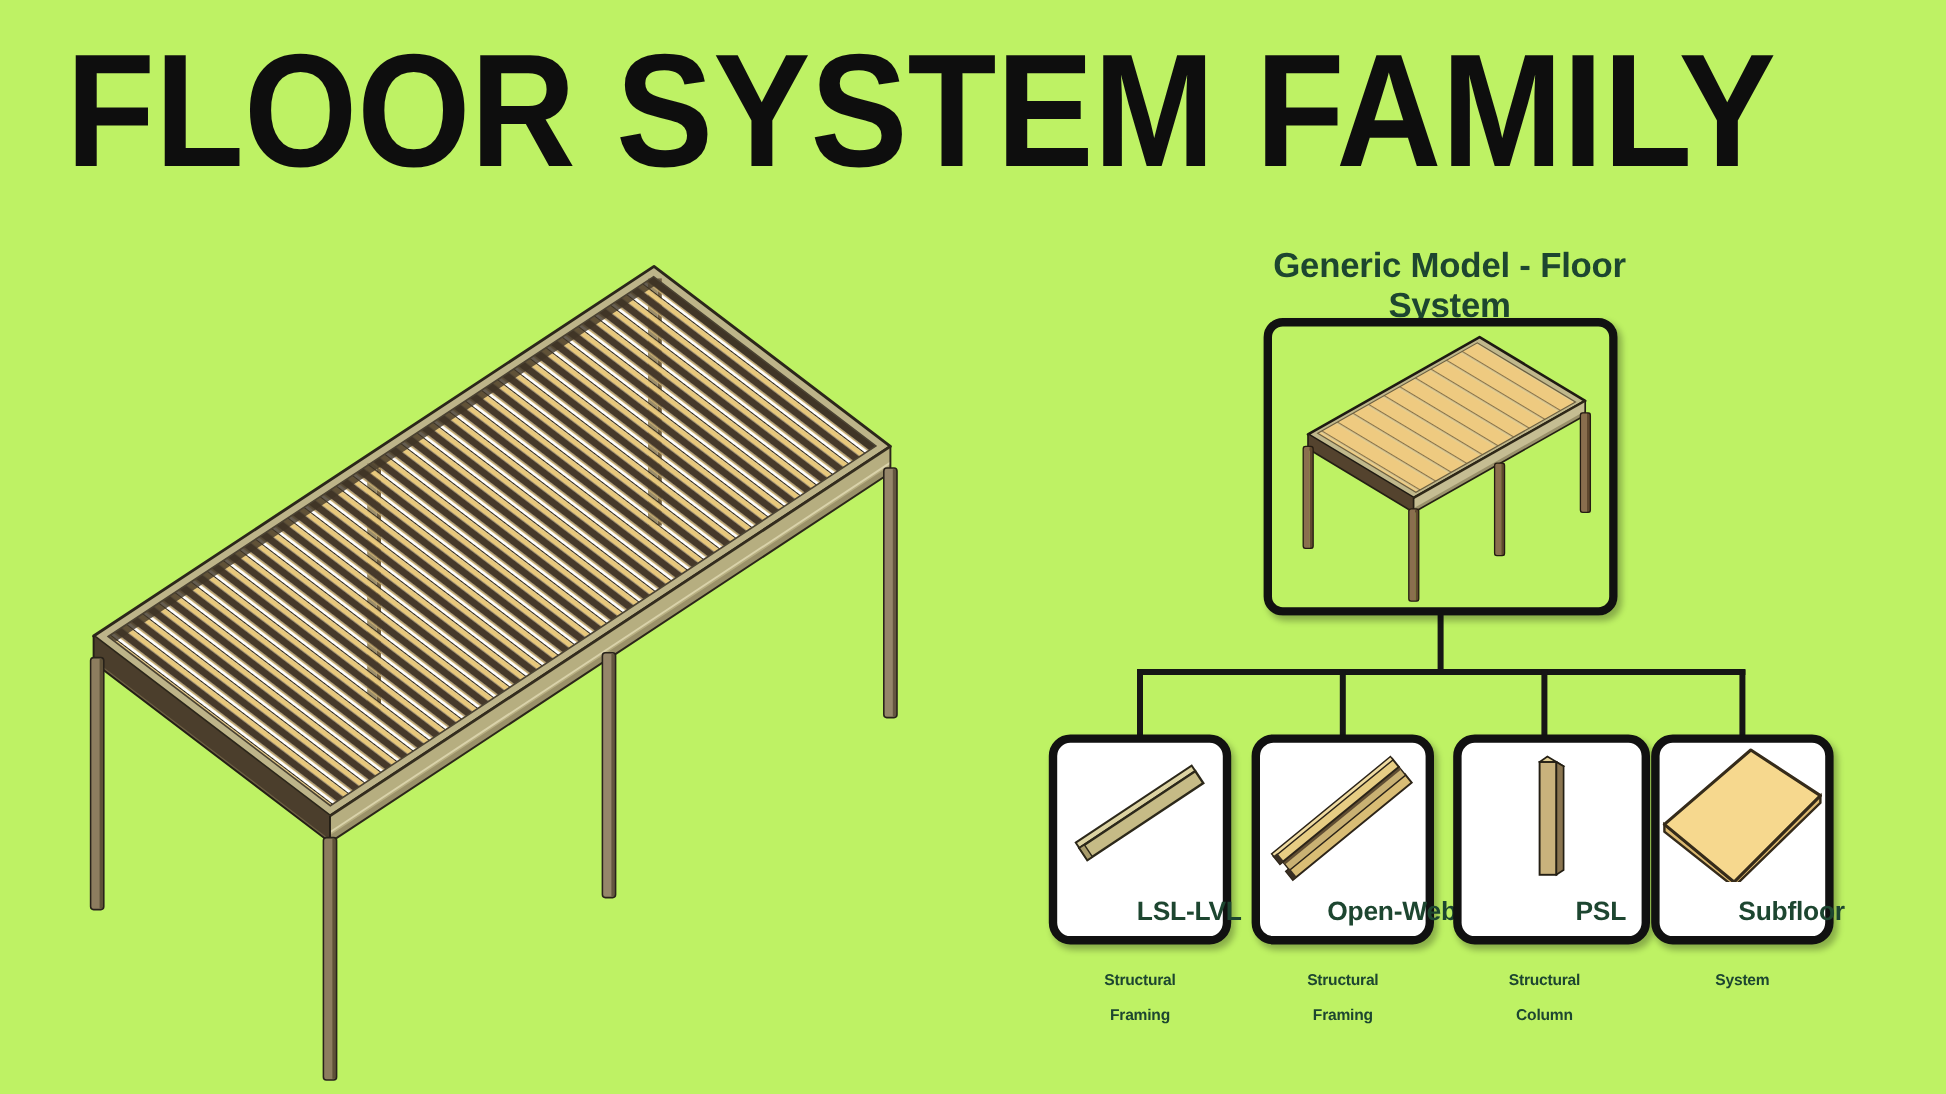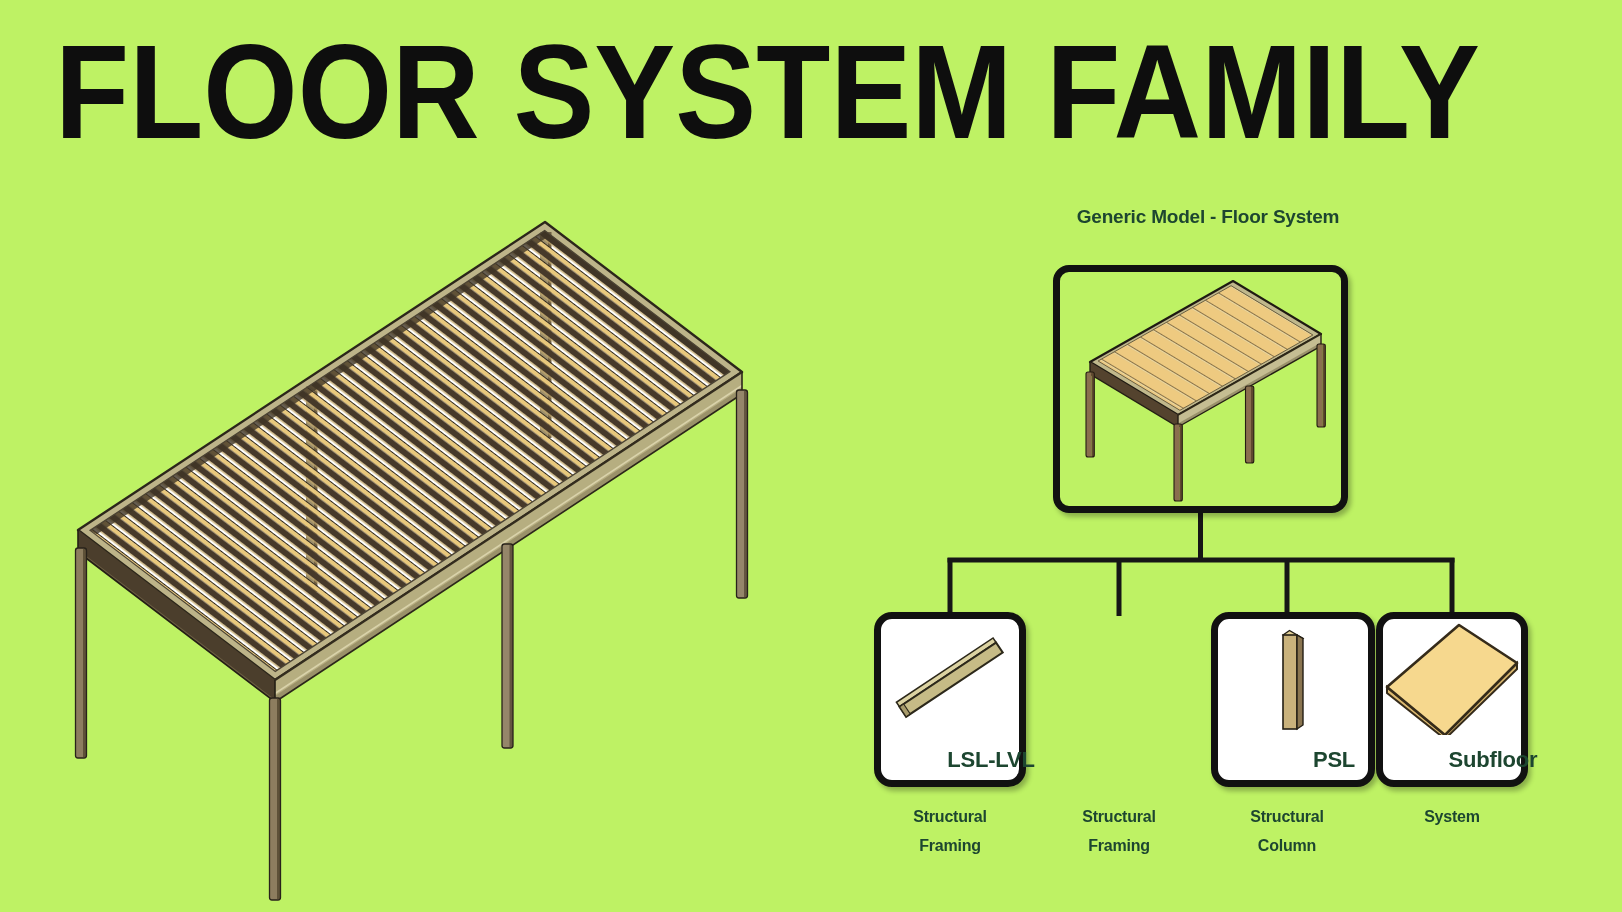--- a/index.html
+++ b/index.html
@@ -7,39 +7,39 @@
     position:relative;width:1622px;height:912px;background:#bef264;overflow:hidden;
     font-family:"Liberation Sans","DejaVu Sans",sans-serif;margin:0 auto;
   }
   .stage svg{display:block;}
   #title-svg{position:absolute;left:50px;top:20px;}
   #title-svg text{font-family:"Liberation Sans","DejaVu Sans",sans-serif;font-weight:bold;fill:#0e0e0e;}
   #scene-svg{position:absolute;left:0;top:0;}
 
   .diagram-title{
     position:absolute;left:1008px;top:206px;width:400px;text-align:center;
-    font-size:19px;font-weight:bold;color:#1d4630;letter-spacing:-0.2px;
+    font-size:29px;font-weight:bold;color:#1d4630;letter-spacing:-0.2px;
   }
   .node-box{
     position:absolute;background:#ffffff;border:7px solid #111111;border-radius:18px;
     box-shadow:3px 4px 5px rgba(0,0,0,0.28);box-sizing:border-box;
   }
   .root-box{
     position:absolute;left:1053px;top:265px;width:295px;height:248px;
     background:transparent;border:7px solid #111111;border-radius:16px;
     box-shadow:3px 4px 5px rgba(0,0,0,0.28);box-sizing:border-box;
   }
   .node-box .icon-wrap{position:absolute;left:0;top:0;width:100%;height:116px;}
   .node-label{
     position:absolute;left:0;bottom:7px;width:100%;text-align:center;
     font-size:22px;font-weight:bold;color:#1d4630;letter-spacing:-0.2px;padding-left:41px;
   }
   .category-label{
     position:absolute;width:200px;text-align:center;top:802px;
-    font-size:16px;font-weight:bold;color:#1d4630;line-height:29px;letter-spacing:-0.2px;
+    font-size:13px;font-weight:bold;color:#1d4630;line-height:29px;letter-spacing:-0.2px;
   }
 </style>
 </head>
 <body>
 
 <div class="stage">
 
   <svg id="title-svg" width="1460" height="135">
     <text x="5" y="118" font-size="134" textLength="1425" lengthAdjust="spacingAndGlyphs">FLOOR SYSTEM FAMILY</text>
   </svg>
@@ -166,20 +166,34 @@
     <svg class="icon-wrap" width="138" height="116" viewBox="0 0 138 116">
       <g transform="translate(69,59) rotate(-33.6)">
         <rect x="-58" y="-9.5" width="116" height="5.5" fill="#dcd3a2" stroke="#2c281a" stroke-width="1.6"></rect>
         <rect x="-58" y="-4" width="116" height="12" fill="#c6bb86" stroke="#2c281a" stroke-width="2"></rect>
         <rect x="-58" y="-4" width="5" height="12" fill="#a89b6b" stroke="#2c281a" stroke-width="1.2"></rect>
       </g>
     </svg>
     <div class="node-label">LSL-LVL</div>
   </div>
 
+  <div class="node-box" style="left:1043px;top:612px;width:152px;height:175px;">
+    <svg class="icon-wrap" width="138" height="116" viewBox="0 0 138 116">
+      <g transform="translate(69,64) rotate(-39.3)">
+        <rect x="-64" y="3.5" width="128" height="9" fill="#d9bd75" stroke="#2c2418" stroke-width="1.6"></rect>
+        <rect x="-61" y="-4.5" width="125" height="9" fill="#c9b173" stroke="#2c2418" stroke-width="1.2"></rect>
+        <rect x="-61" y="-4.5" width="125" height="3" fill="#5f4d33"></rect>
+        <rect x="-64" y="-13" width="128" height="8.5" fill="#e7cd84" stroke="#2c2418" stroke-width="1.6"></rect>
+        <rect x="-64" y="-15.5" width="128" height="3.5" fill="#f0dca2" stroke="#2c2418" stroke-width="1.2"></rect>
+        <rect x="-64" y="-13" width="4" height="8.5" fill="#3a3024"></rect>
+        <rect x="-64" y="3.5" width="4" height="9" fill="#3a3024"></rect>
+      </g>
+    </svg>
+    <div class="node-label">Open-Web</div>
+  </div>
 
   <div class="node-box" style="left:1211px;top:612px;width:164px;height:175px;">
     <svg class="icon-wrap" width="138" height="116" viewBox="0 0 138 116">
       <polygon points="59,16 65.5,11.5 79,19.5 73,23" fill="#e2d097" stroke="#241f14" stroke-width="1.4"></polygon>
       <rect x="59" y="16" width="14" height="94" fill="#c9b27c" stroke="#241f14" stroke-width="1.6"></rect>
       <polygon points="73,16 79,19.5 79,106 73,110" fill="#8a7550" stroke="#241f14" stroke-width="1.4"></polygon>
     </svg>
     <div class="node-label">PSL</div>
   </div>
 

